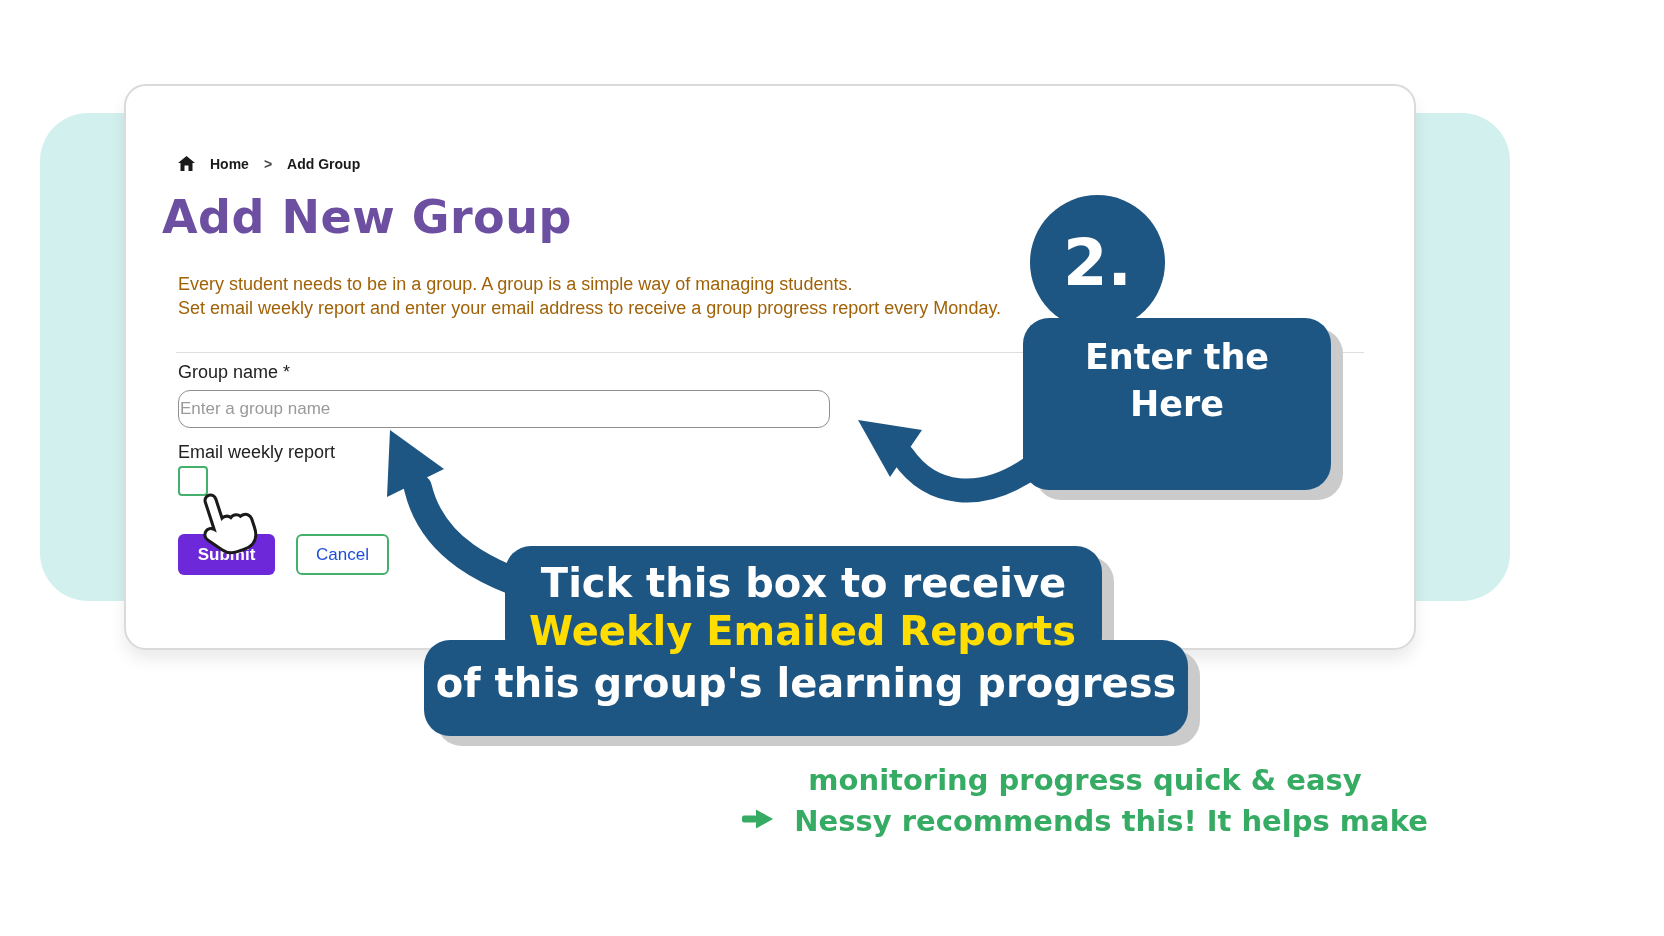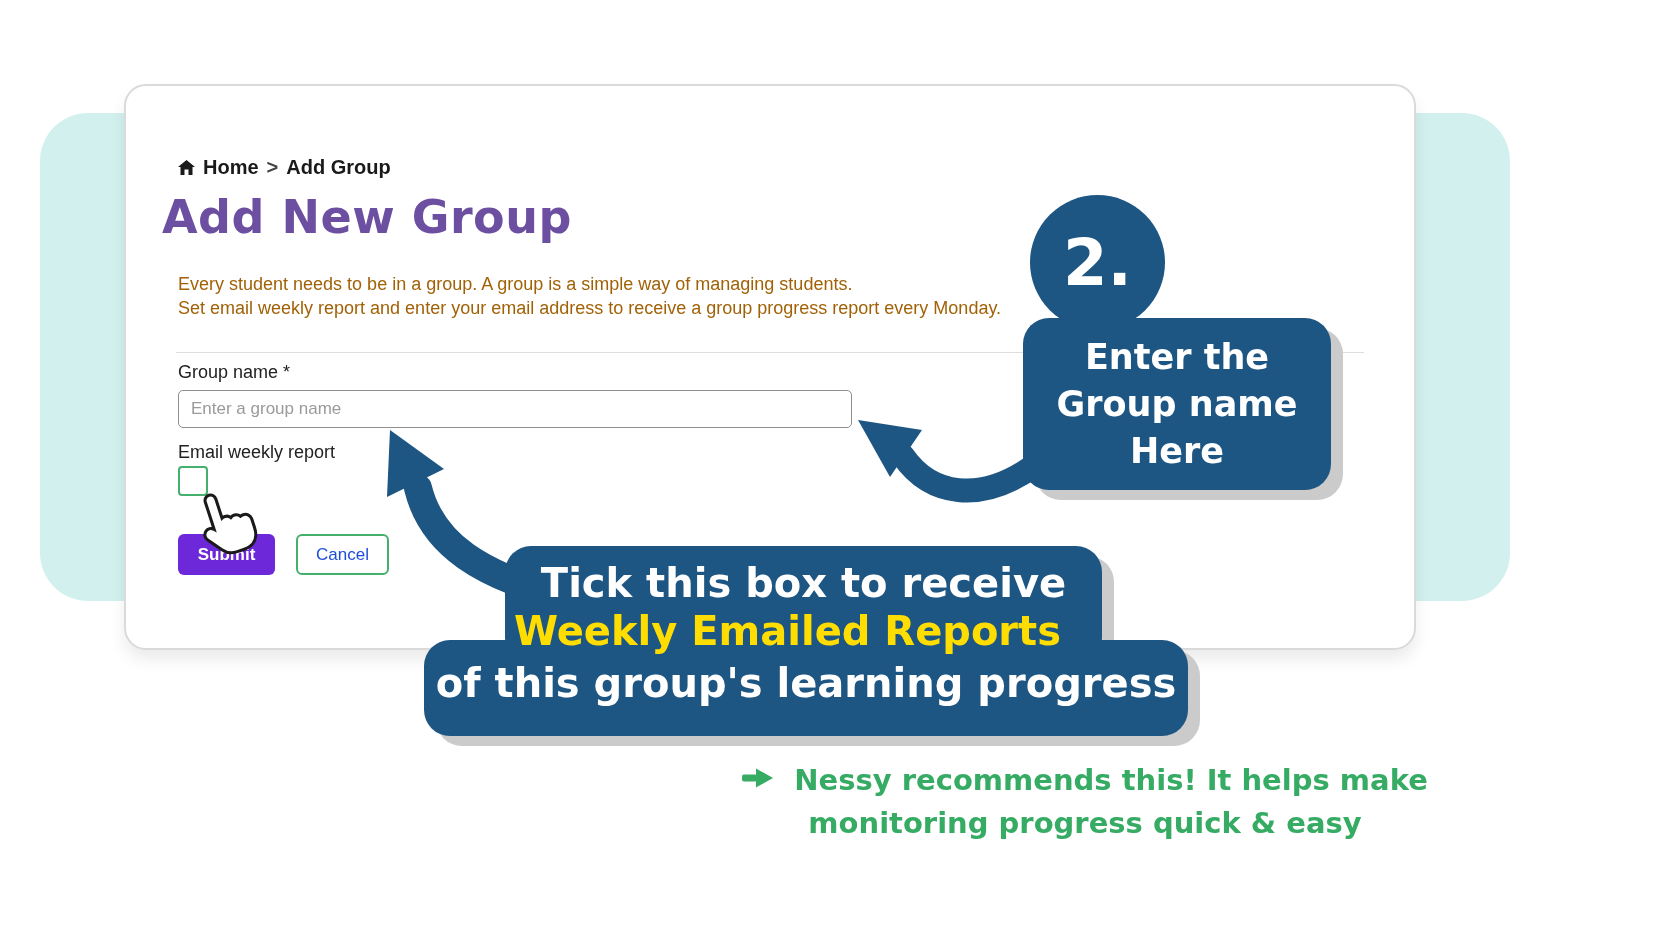--- a/index.html
+++ b/index.html
@@ -10,39 +10,39 @@
   
   .teal-panel{left:40px;top:113px;width:1470px;height:488px;border-radius:48px;
               background:#d2f0ee;z-index:0;}
 
   
   .card{left:124px;top:84px;width:1288px;height:562px;background:#ffffff;
         border:2px solid #dadada;border-radius:22px;
         box-shadow:0 10px 16px rgba(0,0,0,0.08);z-index:1;}
 
   
-  .breadcrumb{left:52px;top:70px;display:flex;align-items:center;gap:8px;
-              font-size:20px;font-weight:bold;color:#1a1a1a;}
+  .breadcrumb{left:52px;top:70px;display:flex;align-items:flex-start;gap:15px;
+              font-size:14px;font-weight:bold;color:#1a1a1a;}
   .crumb-sep{color:#444;font-weight:bold;}
 
   .page-title{left:36px;top:104px;font-family:"DejaVu Sans",sans-serif;
               font-size:46px;font-weight:bold;color:#6d4fa1;letter-spacing:0.5px;}
 
   .intro{left:52px;font-size:18px;color:#a16207;}
   .intro1{top:188px;}
   .intro2{top:212px;}
 
   .divider{left:50px;top:266px;width:1188px;height:0;border-top:1px solid #dedede;}
 
   .field-label{left:52px;font-size:18px;color:#222;}
   .lbl-group{top:276px;}
   .lbl-email{top:356px;}
 
   .group-input{left:52px;top:304px;width:648px;height:36px;border:1px solid #8f8f8f;
-               border-radius:5px;padding:0 12px;font-size:17px;color:#333;
+               border-radius:12px;padding:0 1px;font-size:17px;color:#333;
                font-family:"Liberation Sans",sans-serif;outline:none;background:#fff;}
   .group-input::placeholder{color:#9a9a9a;}
 
   .checkbox{left:52px;top:380px;width:26px;height:26px;border:2px solid #45b06c;
             border-radius:4px;background:#ffffff;}
 
   .btn{top:448px;height:41px;border-radius:6px;display:flex;align-items:center;
        justify-content:center;font-size:17px;cursor:pointer;box-sizing:border-box;}
   .btn-submit{left:52px;width:97px;background:#6d28d9;color:#ffffff;border:none;font-weight:bold;}
   .btn-cancel{left:170px;width:93px;background:#ffffff;color:#1d4ed8;border:2px solid #45b06c;}
@@ -62,21 +62,21 @@
   .bubble1{left:1023px;top:318px;width:308px;height:172px;padding-top:16px;
            box-sizing:border-box;text-align:center;}
   .bubble1 .line{display:block;font-family:"DejaVu Sans",sans-serif;font-size:35px;
                  font-weight:bold;color:#ffffff;line-height:47px;}
 
   .bubble2a{left:505px;top:546px;width:597px;height:118px;}
   .bubble2b{left:424px;top:640px;width:764px;height:96px;}
   .b2text{z-index:4;text-align:center;font-family:"DejaVu Sans",sans-serif;
           font-weight:bold;color:#ffffff;pointer-events:none;}
   .b2l1{left:505px;top:560px;width:597px;font-size:40px;}
-  .b2l2{left:489px;top:608px;width:597px;font-size:40px;}
+  .b2l2{left:504px;top:608px;width:597px;font-size:40px;}
   .b2l3{left:424px;top:660px;width:764px;font-size:40px;}
   .yellow{color:#ffdd00;}
 
   
   .recommend{left:690px;top:760px;width:790px;text-align:center;z-index:1;
              font-family:"DejaVu Sans",sans-serif;font-weight:bold;font-size:29px;
              color:#36ab63;line-height:41px;}
   .rec-line{display:block;}
   .rec-arrow{display:inline-block;vertical-align:middle;margin-right:10px;position:relative;top:-3px;}
 
@@ -129,41 +129,40 @@
       <polygon points="390,430 444,469 387,497"></polygon>
     </g>
   </svg>
 
   <div class="abs step-circle">
     <span class="step-num">2.</span>
   </div>
 
   <div class="abs callout bubble1">
     <span class="line">Enter the</span>
-    <span class="line yellow">Group name</span>
     <span class="line">Here</span>
   </div>
 
   <div class="abs callout bubble2a"></div>
   <div class="abs callout bubble2b"></div>
   <div class="abs b2text b2l1">Tick this box to receive</div>
   <div class="abs b2text b2l2 yellow">Weekly Emailed Reports</div>
   <div class="abs b2text b2l3">of this group's learning progress</div>
 
   <div class="abs recommend">
+    <span class="rec-line">monitoring progress quick &amp; easy</span>
     <span class="rec-line">
       <span class="rec-arrow">
         <svg width="32" height="22" viewBox="0 0 32 22">
             <rect x="0" y="7.5" width="15" height="7" rx="2" fill="#36ab63"></rect>
             <polygon points="14,1.5 31,11 14,20.5" fill="#36ab63"></polygon>
           </svg>
       </span>
       <span>Nessy recommends this! It helps make</span>
     </span>
-    <span class="rec-line">monitoring progress quick &amp; easy</span>
   </div>
 
   <div class="abs cursor">
     <svg width="70" height="74" viewBox="0 0 32 32">
       <path d="M11 1 C12.4 1 13.5 2.1 13.5 3.5 V12.8 C13.9 12.6 14.4 12.5 15 12.5 C16 12.5 16.9 13 17.4 13.8 C17.9 13.4 18.6 13.2 19.3 13.2 C20.4 13.2 21.3 13.8 21.8 14.6 C22.2 14.4 22.7 14.3 23.2 14.3 C25 14.3 26.3 15.7 26.3 17.4 V21.5 C26.3 26.5 23.5 29.5 18.5 29.5 H15 C12.3 29.5 10.6 28.6 9 26.5 L4.2 20.3 C3.2 19 3.4 17.2 4.7 16.2 C5.8 15.4 7.3 15.5 8.3 16.4 L8.5 16.6 V3.5 C8.5 2.1 9.6 1 11 1 Z" fill="#ffffff" stroke="#1a1a1a" stroke-width="1.4"></path>
     </svg>
   </div>
 
 </div>
 

